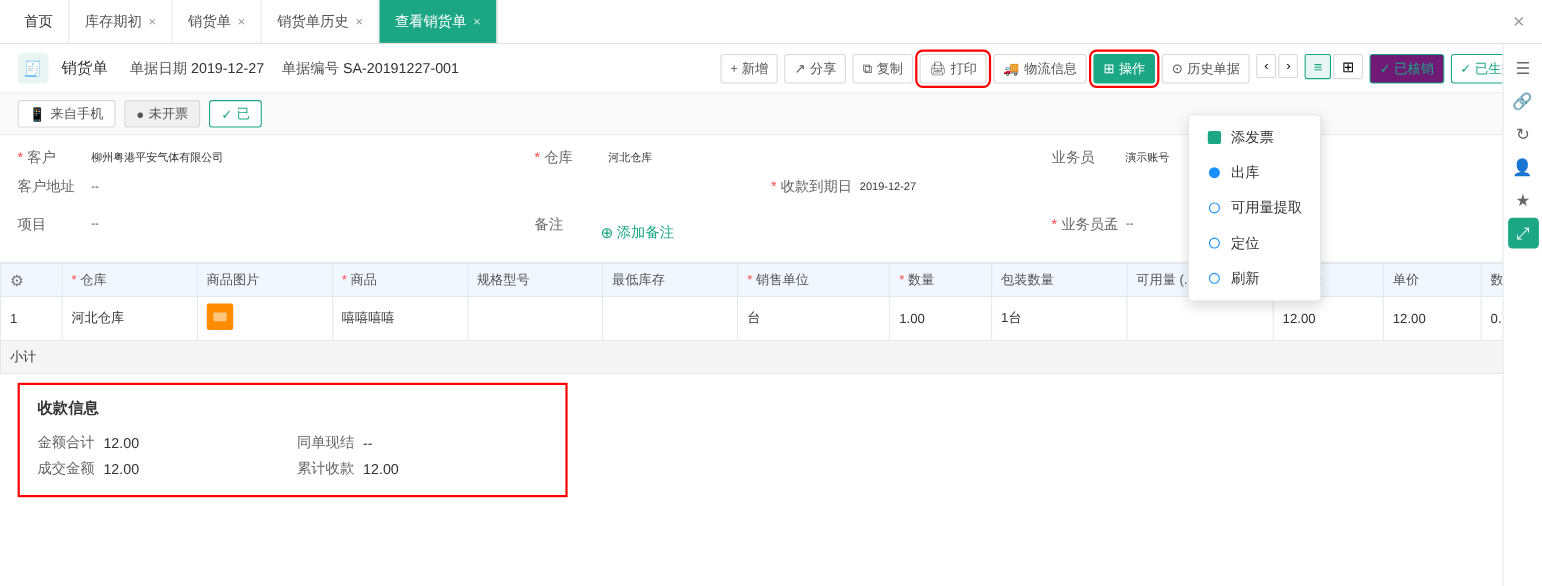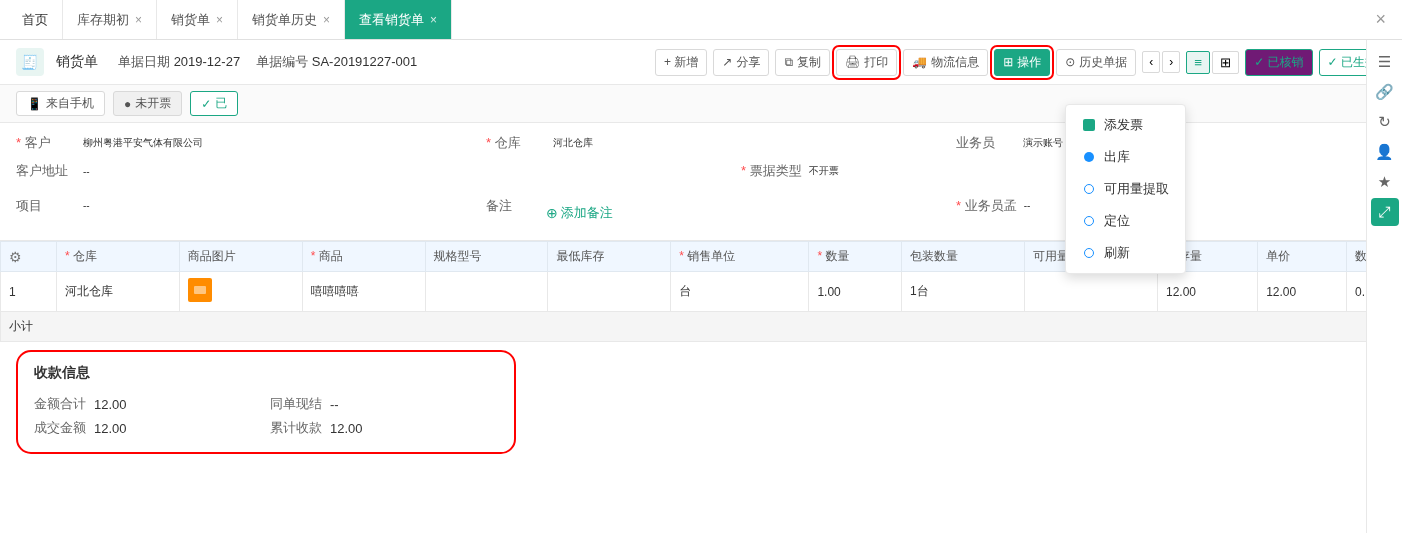--- a/index.html
+++ b/index.html
@@ -48,21 +48,21 @@
       display: flex; align-items: center; justify-content: center;
       width: 28px; height: 28px; background: #e8f5f2; border-radius: 4px;
       color: #1ba784; font-size: 14px;
     }
     .doc-type-label { font-size: 14px; font-weight: 500; color: #333; }
     .doc-meta { display: flex; align-items: center; gap: 16px; margin-left: 8px; }
     .doc-meta-item { font-size: 13px; color: #555; }
     .doc-meta-item span { color: #333; font-weight: 400; }
 
     .toolbar {
-      margin-left: auto; display: flex; align-items: center; gap: 6px;
+      margin-left: auto; display: flex; align-items: flex-start; gap: 6px;
     }
     .toolbar-btn {
       display: flex; align-items: center; gap: 4px; padding: 4px 8px;
       border: 1px solid #d9d9d9; border-radius: 3px; background: #fff;
       color: #555; cursor: pointer; font-size: 12px; white-space: nowrap;
     }
     .btn-operations {
       background: #1ba784; color: #fff; border-color: #1ba784;
       font-weight: 500; outline: 2px solid red; outline-offset: 2px;
     }
@@ -146,40 +146,40 @@
       position: relative; overflow: hidden;
     }
     .product-img::after {
       content: ""; position: absolute; top: 8px; left: 6px;
       width: 12px; height: 8px; background: rgba(255,255,255,0.5);
       border-radius: 1px;
     }
 
     
     .payment-section {
-      border: 2px solid #ff0000; border-radius: 15px; padding: 12px 16px;
+      border: 2px solid #ff0000; border-radius: 0; padding: 12px 16px;
       margin: 8px 16px; background: #fff; max-width: 500px;
     }
     .payment-title {
       font-size: 14px; font-weight: bold; color: #333; margin-bottom: 10px;
     }
     .payment-grid {
       display: grid; grid-template-columns: 1fr 1fr; gap: 4px 8px;
     }
     .payment-row {
       display: flex; align-items: center; gap: 8px; padding: 3px 0;
     }
     .payment-label { color: #666; font-size: 13px; white-space: nowrap; }
     .payment-value { color: #333; font-size: 13px; }
     .payment-value.orange { color: #ff6600; }
     .payment-value.date { color: #1890ff; text-decoration: underline; cursor: pointer; }
 
     
     .dropdown-menu {
-      position: absolute; top: 64px; right: 216px;
+      position: absolute; top: 64px; right: 201px;
       background: #fff; border: 1px solid #e8e8e8;
       border-radius: 4px; box-shadow: 0 4px 12px rgba(0,0,0,0.15);
       z-index: 100; min-width: 120px; padding: 4px 0;
     }
     .dropdown-menu .menu-item {
       display: flex; align-items: center; gap: 8px;
       padding: 7px 16px; cursor: pointer; font-size: 13px; color: #333;
     }
     .menu-item-icon {
       width: 14px; height: 14px; display: inline-flex;
@@ -328,25 +328,25 @@
           <span class="field-label">业务员</span>
           <span class="field-value">演示账号</span>
         </div>
       </div>
       <div class="form-row">
         <div class="form-field">
           <span class="field-label">客户地址</span>
           <span class="field-value">--</span>
         </div>
         <div class="field-separator"></div>
-        <div class="field-separator"></div>
-        <div class="form-field">
-          <span class="field-label required">票据类型</span>
-          <span class="field-value">不开票</span>
-        </div>
+        <div class="form-field">
+          <span class="field-label required">收款到期日</span>
+          <span class="field-value">2019-12-27</span>
+        </div>
+        <div class="field-separator"></div>
       </div>
       <div class="form-row">
         <div class="form-field">
           <span class="field-label">项目</span>
           <span class="field-value">--</span>
         </div>
         <div class="field-separator"></div>
         <div class="form-field">
           <span class="field-label">备注</span>
           <span class="add-note-btn">添加备注</span>

